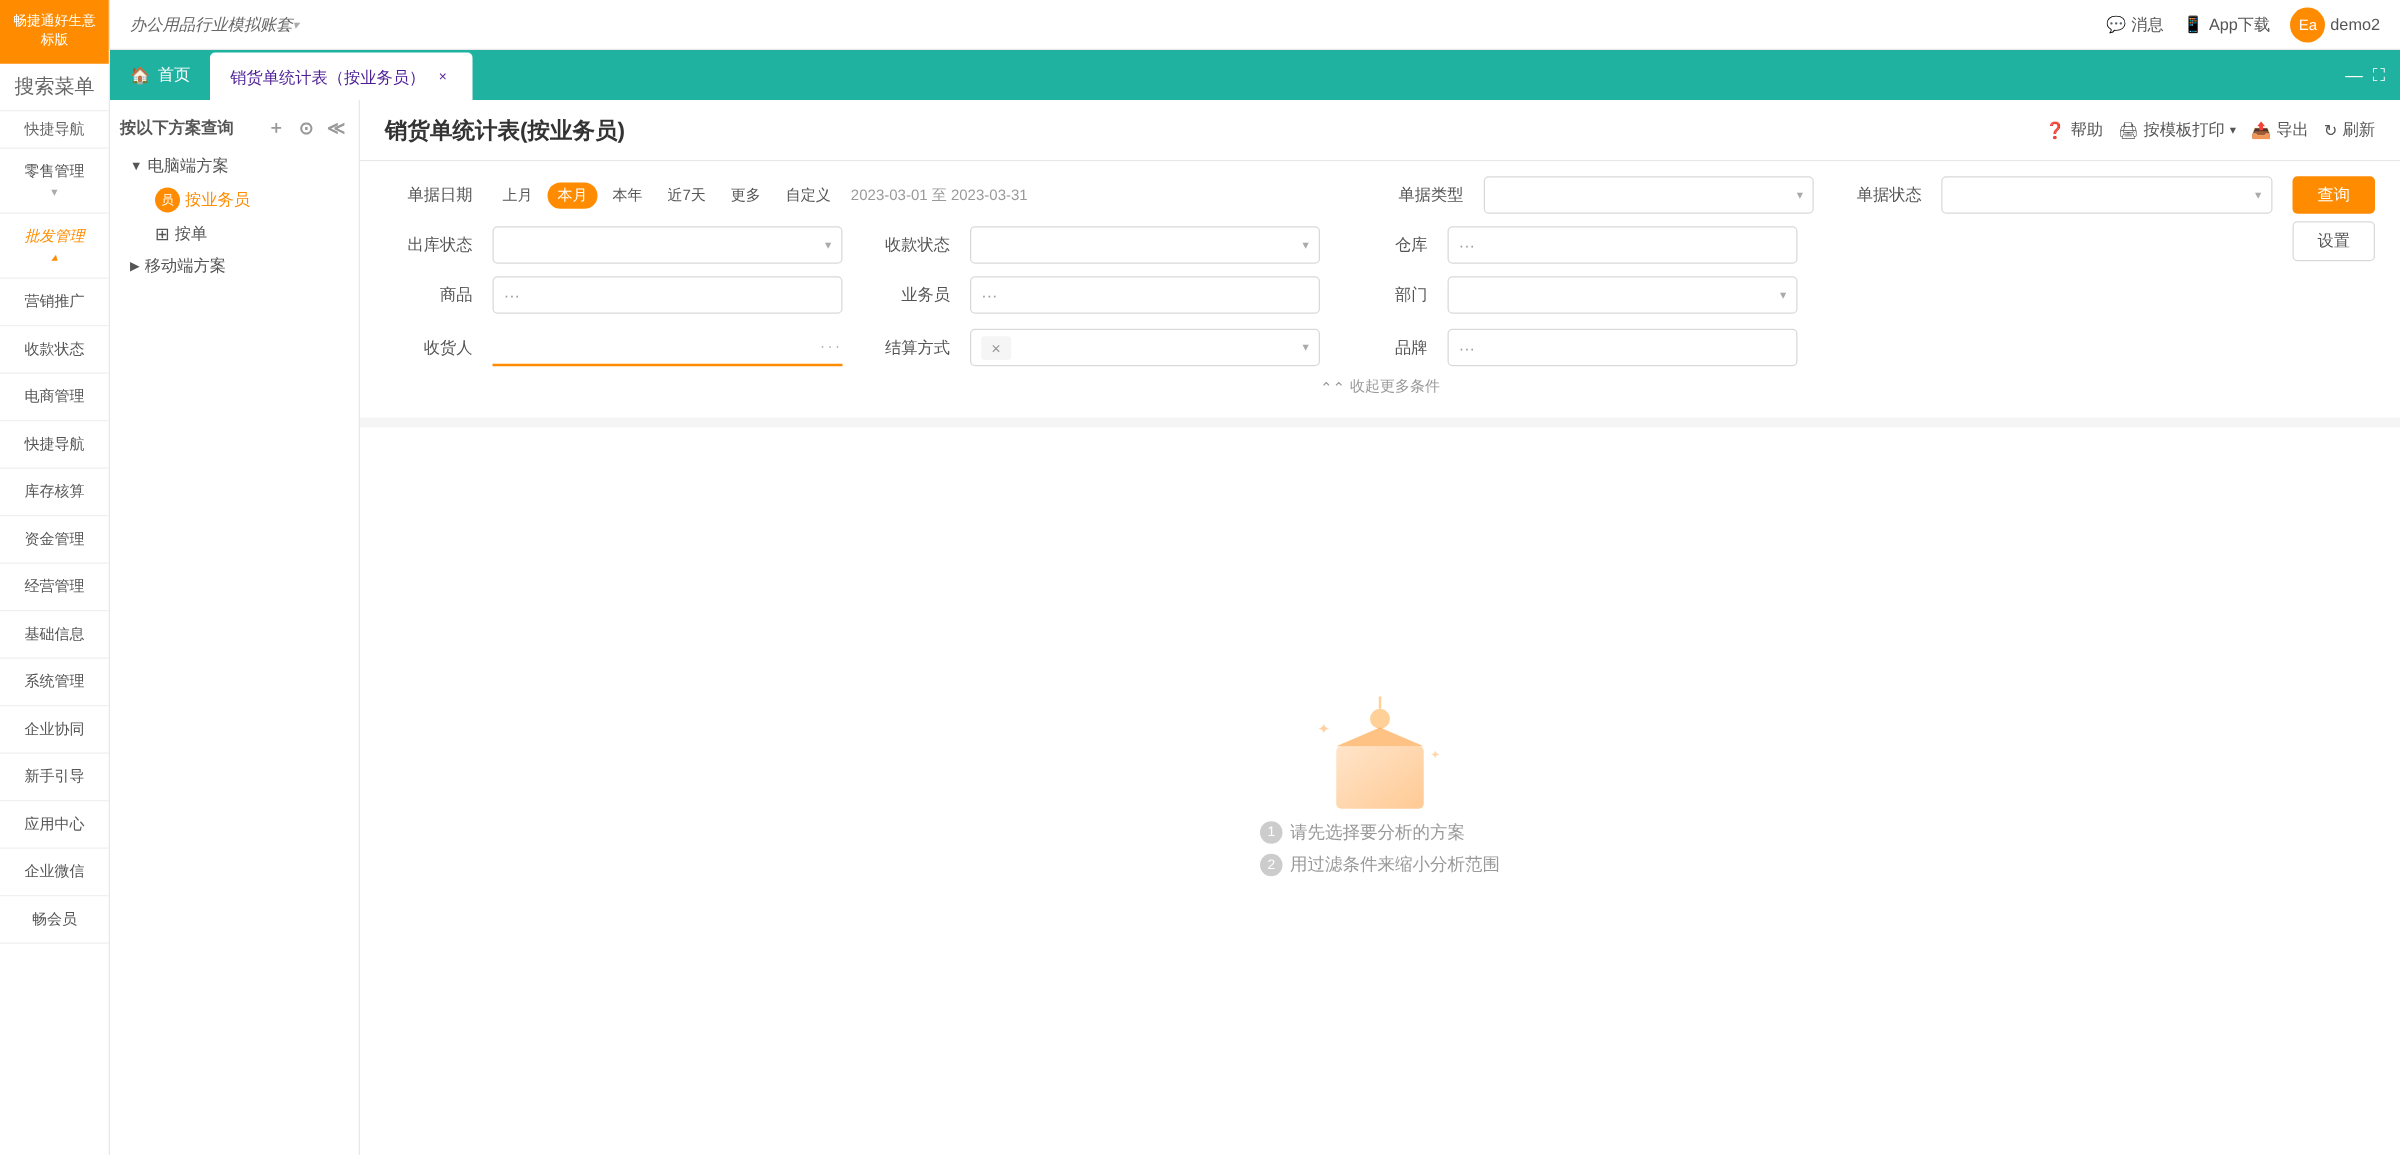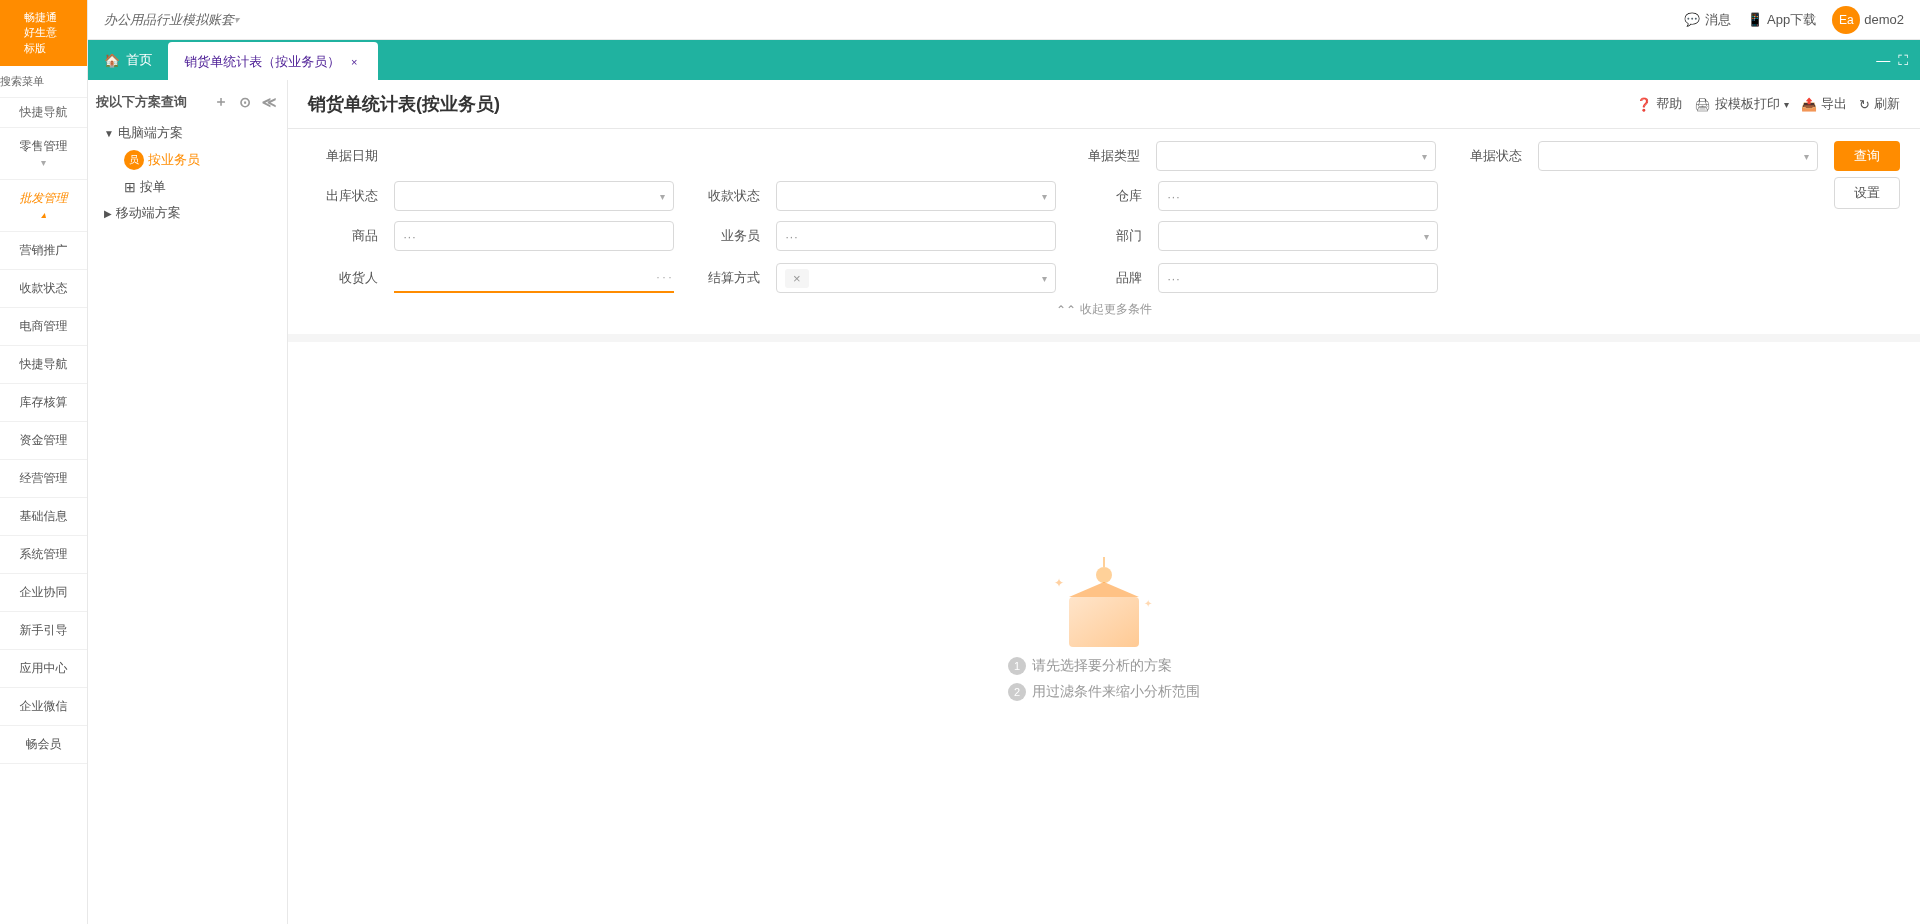--- a/index.html
+++ b/index.html
@@ -1,22 +1,22 @@
 <!DOCTYPE html>
 <html><head>
   <meta charset="utf-8">
   <style>
     * { box-sizing: border-box; margin: 0; padding: 0; }
     body { font-family: 'Microsoft YaHei', Arial, sans-serif; font-size: 13px; background: #f5f5f5; color: #333; display: flex; height: 924px; overflow: hidden; }
 
     
     .sidebar { width: 88px; background: #fff; border-right: 1px solid #e8e8e8; display: flex; flex-direction: column; align-items: center; padding-top: 0; flex-shrink: 0; }
-    .sidebar-logo { width: 100%; background: #ff8c00; padding: 10px 24px; text-align: left; cursor: pointer; }
+    .sidebar-logo { width: 100%; background: #ff8c00; padding: 10px 8px; text-align: center; cursor: pointer; }
     .sidebar-logo-text { color: #fff; font-size: 11px; line-height: 1.4; }
-    .sidebar-search { width: 100%; padding: 8px 0; border-bottom: 1px solid #f0f0f0; cursor: pointer; color: #666; font-size: 11px; }
+    .sidebar-search { width: 100%; padding: 8px 0; text-align: center; border-bottom: 1px solid #f0f0f0; cursor: pointer; color: #666; font-size: 16px; }
     .sidebar-nav { width: 100%; padding: 6px 0; text-align: center; border-bottom: 1px solid #f0f0f0; cursor: pointer; color: #666; font-size: 12px; }
     .sidebar-item { width: 100%; padding: 10px 0; text-align: center; cursor: pointer; color: #555; font-size: 12px; border-bottom: 1px solid #f0f0f0; }
     .sidebar-item.active { color: #ff8c00; font-style: italic; }
 
     
     .main { flex: 1; display: flex; flex-direction: column; overflow: hidden; }
 
     
     .topbar { background: #fff; height: 40px; display: flex; align-items: center; padding: 0 16px; border-bottom: 1px solid #e8e8e8; justify-content: space-between; flex-shrink: 0; }
     .topbar-left { display: flex; align-items: center; gap: 8px; color: #666; font-size: 13px; }
@@ -249,20 +249,29 @@
         </div>
       </div>
 
       <div class="filter-area">
 
         <div style="display:flex;align-items:flex-start;gap:8px;">
           <div style="flex:1;">
 
             <div class="filter-row" style="margin-bottom:10px;">
               <span class="filter-label">单据日期</span>
+              <div class="filter-date-group">
+                <button class="date-btn">上月</button>
+                <button class="date-btn active">本月</button>
+                <button class="date-btn">本年</button>
+                <button class="date-btn">近7天</button>
+                <button class="date-btn">更多</button>
+                <button class="date-btn">自定义</button>
+                <span class="date-range">2023-03-01 至 2023-03-31</span>
+              </div>
               <span style="flex:1;"></span>
               <span class="filter-label">单据类型</span>
               <div class="select-with-dropdown" style="max-width:280px;">
                 <span style="color:#999;"></span>
                 <span style="color:#aaa;font-size:10px;">▾</span>
               </div>
               <span class="filter-label">单据状态</span>
               <div class="select-with-dropdown" style="max-width:280px;">
                 <span style="color:#999;"></span>
                 <span style="color:#aaa;font-size:10px;">▾</span>

